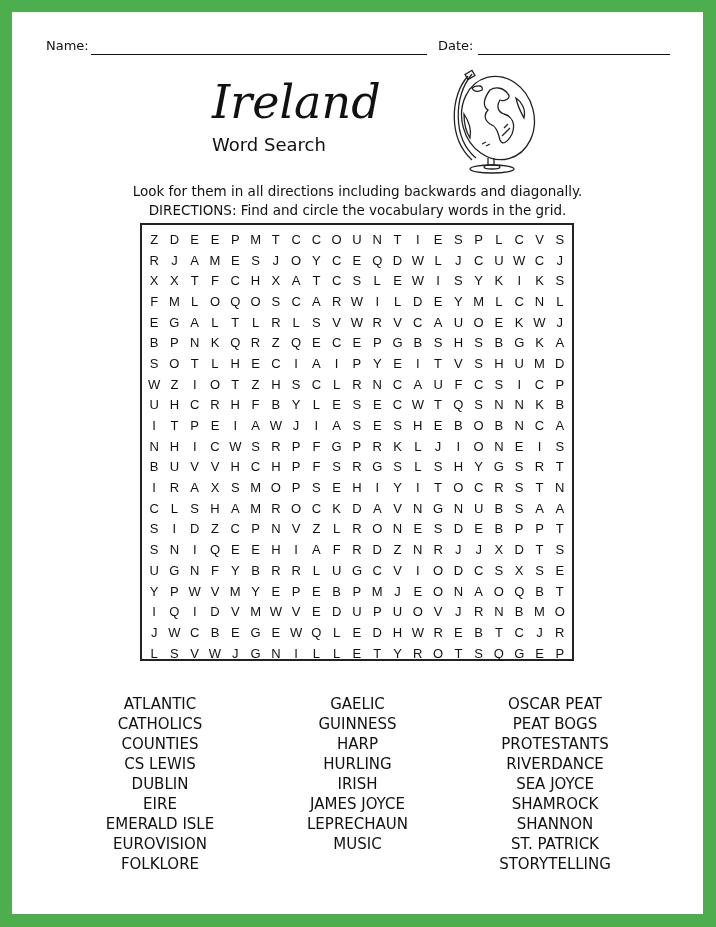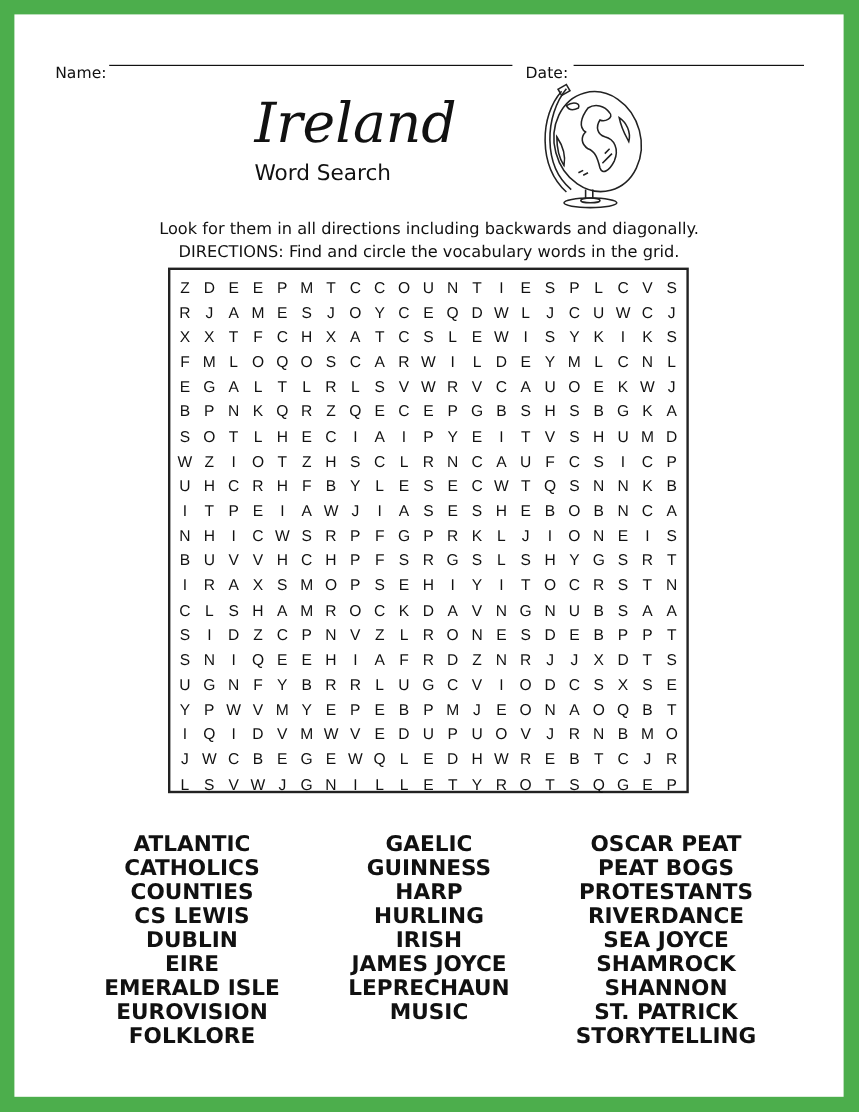--- a/index.html
+++ b/index.html
@@ -17,21 +17,21 @@
     background: #ffffff;
   }
   .name-row {
     position: absolute;
     top: 26px; left: 34px; right: 34px;
     height: 22px;
     font-family: "DejaVu Sans", sans-serif;
     font-size: 13px;
     color: #111;
   }
-  .name-row .lbl { position: absolute; top: 0; margin-top: 16px; }
+  .name-row .lbl { position: absolute; top: 0; }
   .name-row .line { position: absolute; top: 16px; border-bottom: 1.5px solid #111; height: 0; }
   .title {
     position: absolute;
     top: 64px; left: 200px; width: 220px;
     text-align: left;
     font-family: "DejaVu Serif", serif;
     font-style: italic;
     font-size: 46px;
     color: #111;
     line-height: 52px;
@@ -83,24 +83,23 @@
     top: 682px; left: 58px; right: 58px;
     display: flex;
     justify-content: space-between;
   }
   .word-col {
     width: 180px;
     text-align: center;
   }
   .word {
     font-family: "DejaVu Sans", sans-serif;
-    font-size: 18px;
+    font-size: 15px;
     line-height: 20px;
     color: #111;
-    font-weight: bold;
   }
   .footer {
     position: absolute;
     top: 882px; left: 0; right: 0;
     text-align: center;
     font-family: "DejaVu Serif", serif;
     font-size: 12px;
     color: #222;
     margin-top: 45px;
   }

